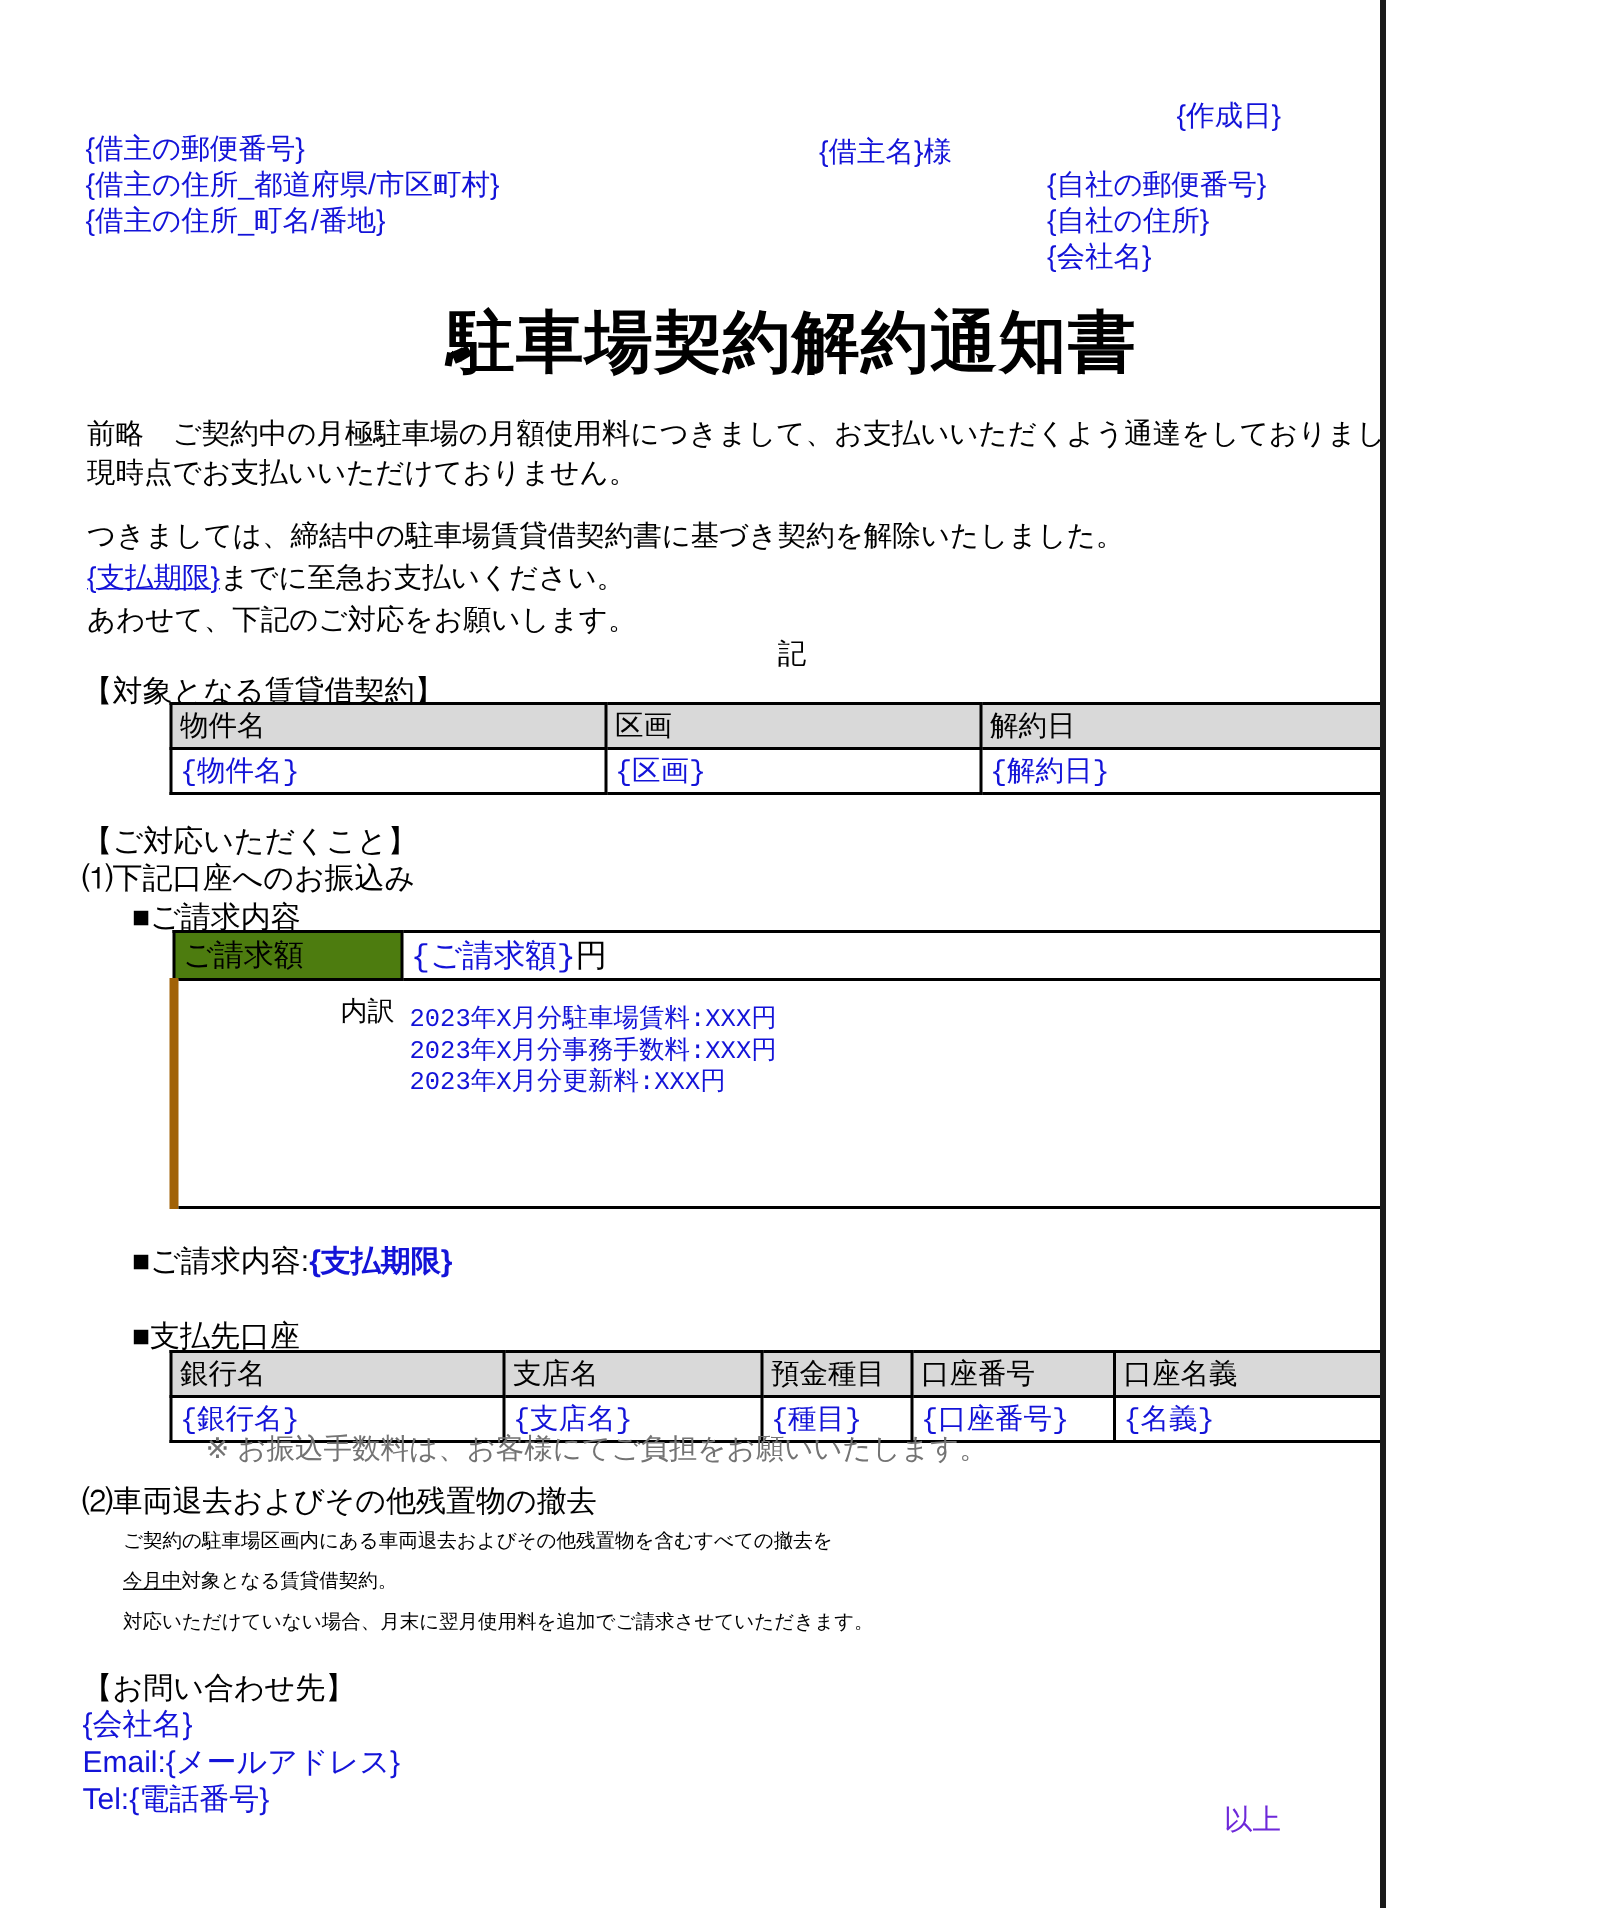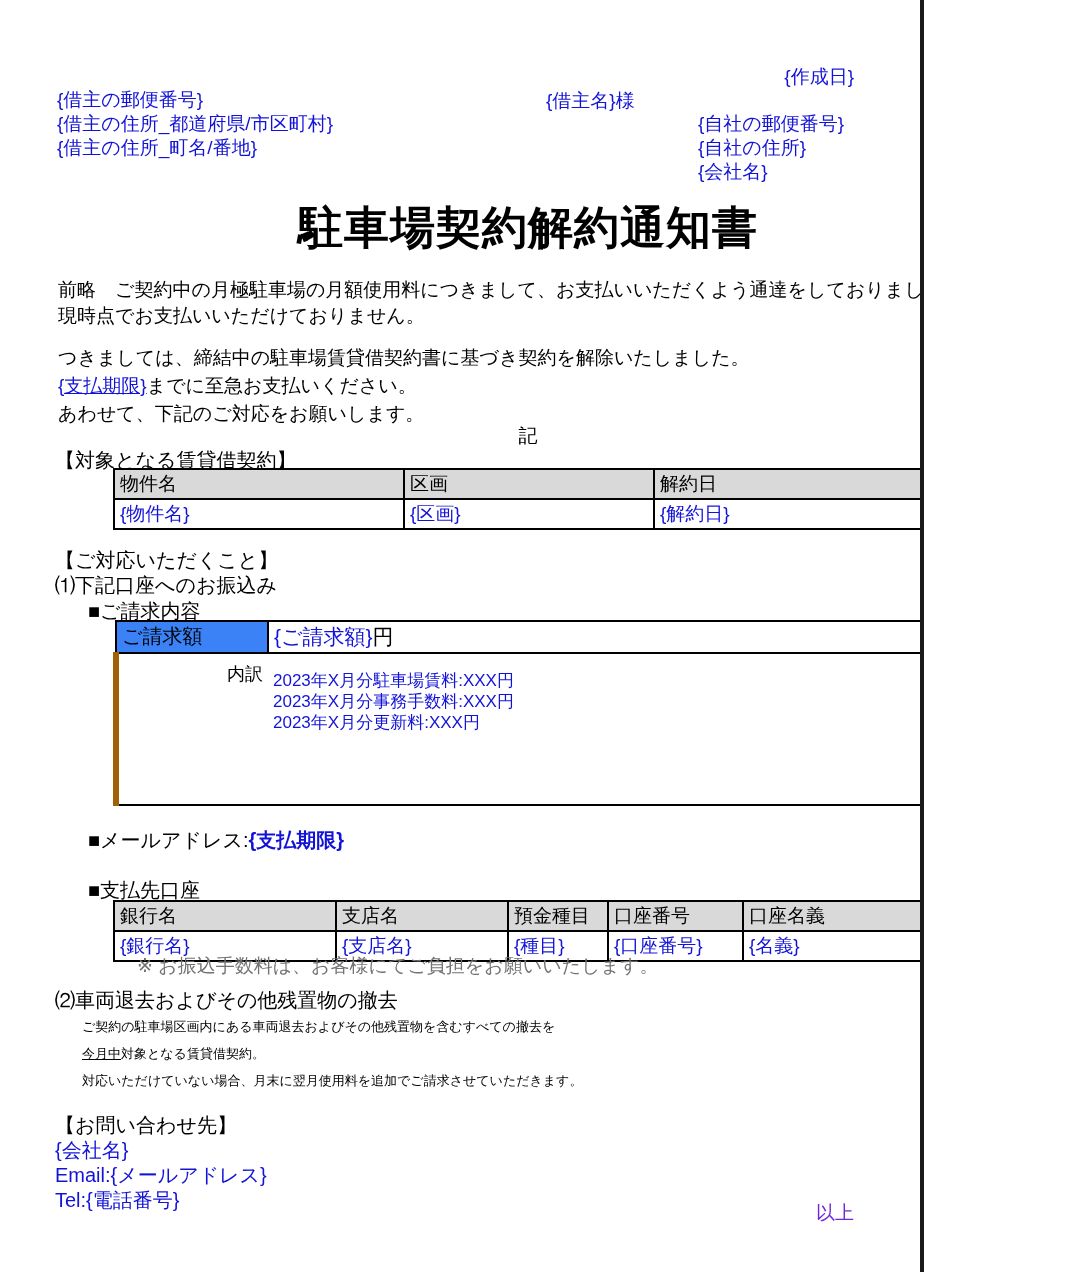--- a/index.html
+++ b/index.html
@@ -118,37 +118,38 @@
   }
   table.doc-tbl th,
   table.doc-tbl td {
     border: 2px solid #000000;
     padding: 1px 5px;
     text-align: left;
     font-weight: normal;
     vertical-align: top;
     height: 24px;
     box-sizing: border-box;
+    font-family: Liberation Mono, monospace;
   }
   table.doc-tbl th {
     background: #d9d9d9;
     color: #000000;
   }
   table.doc-tbl td {
     color: #1313d8;
   }
 
   #tbl-contract { left: 113px; top: 468px; width: 829px; }
   #tbl-contract th:nth-child(1), #tbl-contract td:nth-child(1) { width: 290px; }
   #tbl-contract th:nth-child(2), #tbl-contract td:nth-child(2) { width: 250px; }
 
   
   #tbl-invoice { left: 113px; top: 620px; width: 829px; }
   #tbl-invoice td.amount-lbl {
-    background: #3b82f6;
+    background: #4d7c0f;
     color: #000000;
     width: 152px;
     font-size: 20px;
   }
   #tbl-invoice td.amount-val {
     color: #1313d8;
     font-size: 21px;
   }
   #tbl-invoice td.amount-val .yen { color: #000000; }
   #tbl-invoice td.detail-lbl {
@@ -279,21 +280,21 @@
         <td class="detail-val">
           <div>2023年X月分駐車場賃料:XXX円</div>
           <div>2023年X月分事務手数料:XXX円</div>
           <div>2023年X月分更新料:XXX円</div>
         </td>
       </tr>
     </tbody>
   </table>
 
   <div class="abs bullet-head" id="bullet-deadline">
-    <span id="deadline-line"><span>■メールアドレス:</span><span class="val">{支払期限}</span></span>
+    <span id="deadline-line"><span>■ご請求内容:</span><span class="val">{支払期限}</span></span>
   </div>
 
   <div class="abs bullet-head" id="bullet-bank">■支払先口座</div>
 
   <table class="abs doc-tbl" id="tbl-bank">
     <thead>
       <tr>
         <th>銀行名</th>
         <th>支店名</th>
         <th>預金種目</th>

